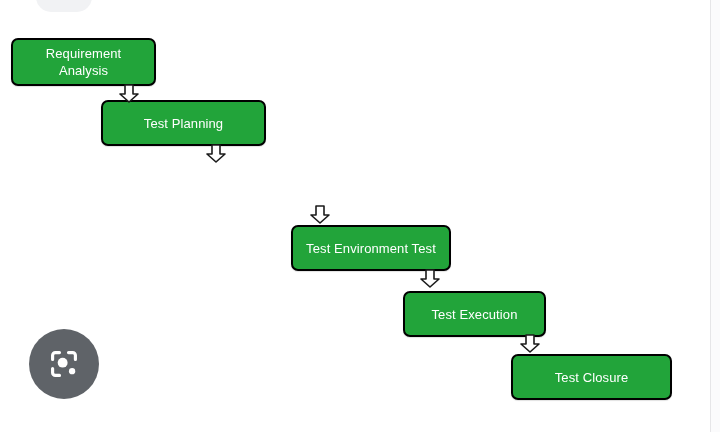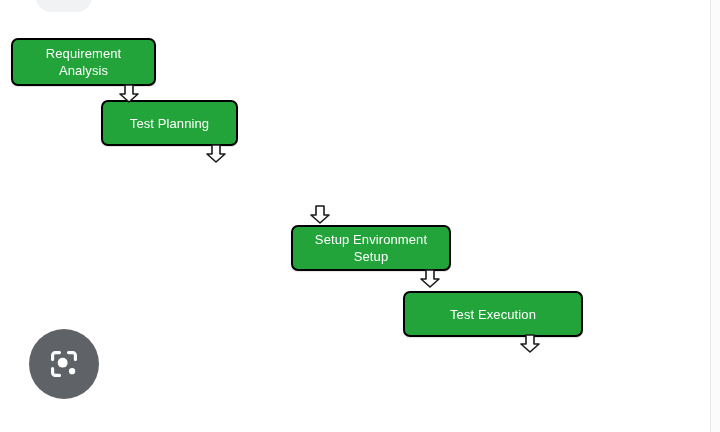--- a/index.html
+++ b/index.html
@@ -105,33 +105,36 @@
 <body>
 
 <div id="canvas">
 
   <div class="top-pill"></div>
 
   <div class="node" style="left:11px;  top:38px;  width:145px; height:48px;">
     <span class="node-label">Requirement Analysis</span>
   </div>
 
-  <div class="node" style="left:101px; top:100px; width:137px; height:46px;">
+  <div class="node" style="left:101px; top:100px; width:165px; height:46px;">
     <span class="node-label">Test Planning</span>
   </div>
 
 
   <div class="node" style="left:291px; top:225px; width:160px; height:46px;">
-    <span class="node-label">Setup Environment Setup</span>
+    <span class="node-label">Test Environment Test</span>
   </div>
 
-  <div class="node" style="left:403px; top:291px; width:180px; height:46px;">
+  <div class="node" style="left:403px; top:291px; width:143px; height:46px;">
     <span class="node-label">Test Execution</span>
   </div>
 
+  <div class="node" style="left:511px; top:354px; width:161px; height:46px;">
+    <span class="node-label">Test Closure</span>
+  </div>
 
   <div class="arrow" style="left:118px; top:84px;">
     <svg width="22" height="19" viewBox="0 0 22 19">
       <path d="M7 1 H15 V10 H20 L11 18 L2 10 H7 Z" fill="#ffffff" stroke="#1b1b1b" stroke-width="1.6" stroke-linejoin="round"></path>
     </svg>
   </div>
 
   <div class="arrow" style="left:205px; top:144px;">
     <svg width="22" height="19" viewBox="0 0 22 19">
       <path d="M7 1 H15 V10 H20 L11 18 L2 10 H7 Z" fill="#ffffff" stroke="#1b1b1b" stroke-width="1.6" stroke-linejoin="round"></path>

